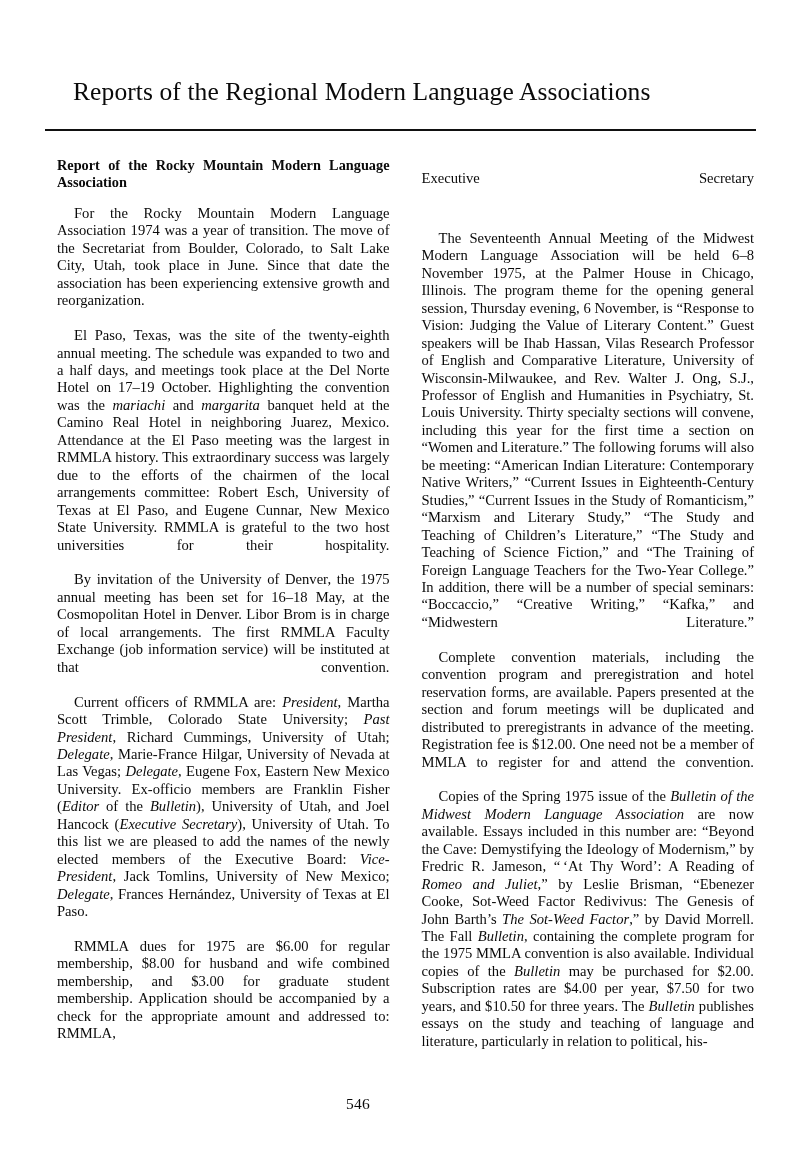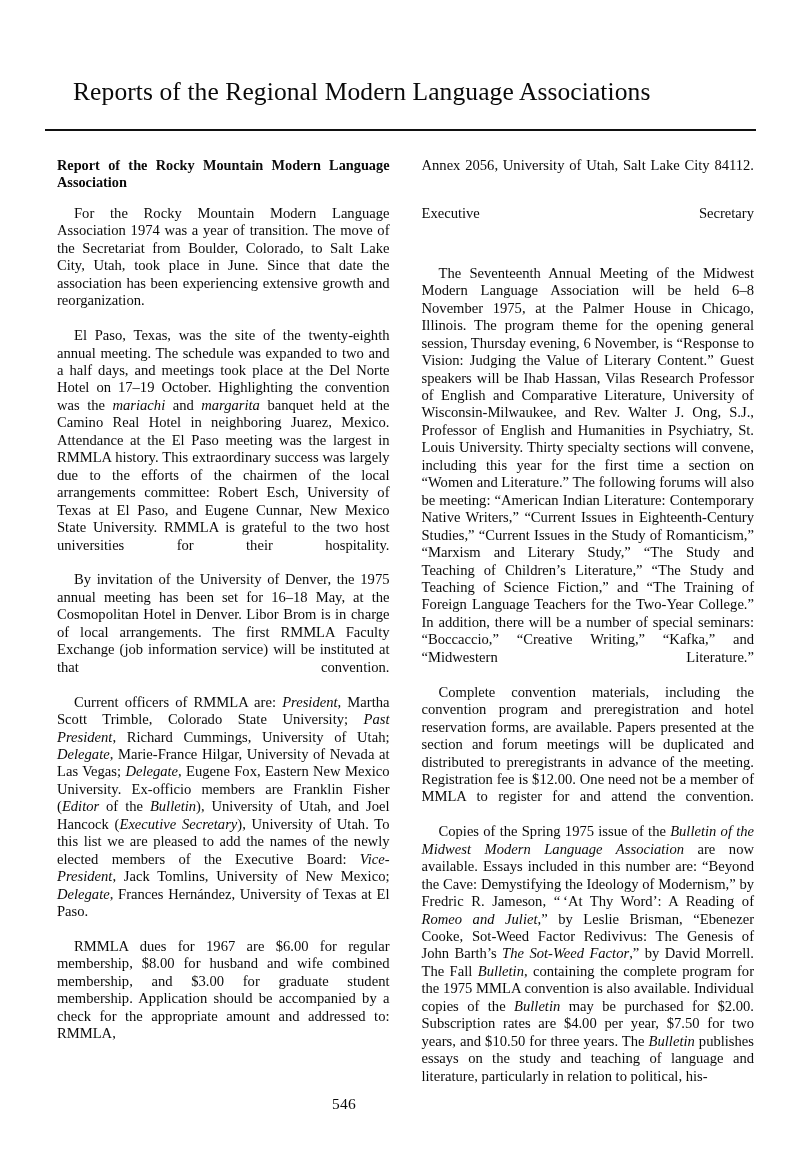--- a/index.html
+++ b/index.html
@@ -85,21 +85,21 @@
   }
   .sig-role {
     margin: 0;
     font-size: 14.6px;
     line-height: 17.45px;
   }
   i, em { font-style: italic; }
   .page-number {
     position: absolute;
     top: 1095px;
-    left: 0;
+    left: 14px;
     width: 688px;
     text-align: center;
     font-size: 15.5px;
     letter-spacing: 0.3px;
   }
   
   p::after {
     content: "";
     display: inline-block;
     width: 100%;
@@ -134,28 +134,27 @@
       <p class="indent">
         <span>By invitation of the University of Denver, the 1975 annual meeting has been set for 16–18 May, at the Cosmopolitan Hotel in Denver. Libor Brom is in charge of local arrangements. The first RMMLA Faculty Exchange (job information service) will be instituted at that convention.</span>
       </p>
 
 
       <p class="indent">
         <span>Current officers of RMMLA are: <i>President</i>, Martha Scott Trimble, Colorado State University; <i>Past President</i>, Richard Cummings, University of Utah; <i>Delegate</i>, Marie-France Hilgar, University of Nevada at Las Vegas; <i>Delegate</i>, Eugene Fox, Eastern New Mexico University. Ex-officio members are Franklin Fisher (<i>Editor</i> of the <i>Bulletin</i>), University of Utah, and Joel Hancock (<i>Executive Secretary</i>), University of Utah. To this list we are pleased to add the names of the newly elected members of the Executive Board: <i>Vice-President</i>, Jack Tomlins, University of New Mexico; <i>Delegate</i>, Frances Hernández, University of Texas at El Paso.</span>
       </p>
 
       <p class="indent nostretch">
-        <span>RMMLA dues for 1967 are $6.00 for regular membership, $8.00 for husband and wife combined membership, and $3.00 for graduate student membership. Application should be accompanied by a check for the appropriate amount and addressed to: RMMLA,</span>
+        <span>RMMLA dues for 1975 are $6.00 for regular membership, $8.00 for husband and wife combined membership, and $3.00 for graduate student membership. Application should be accompanied by a check for the appropriate amount and addressed to: RMMLA,</span>
       </p>
 
     </div>
 
     <div class="col">
 
-      <p class="noindent">Annex 2056, University of Utah, Salt Lake City 84112.</p>
 
       <div class="gap-md"></div>
 
       <p class="sig-role">Executive Secretary</p>
 
       <div class="gap-lg"></div>
 
 
       <div class="gap-sm"></div>
 

